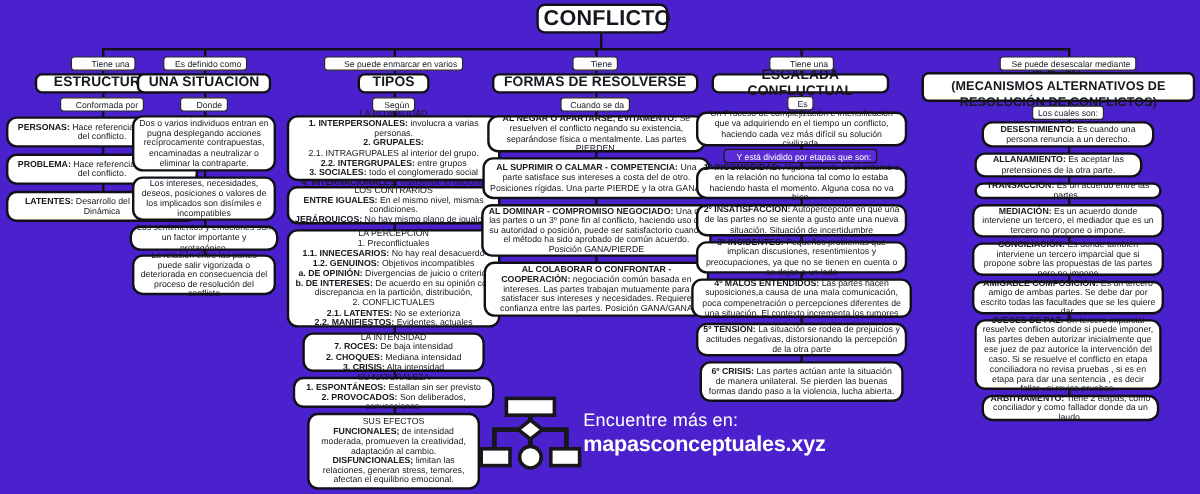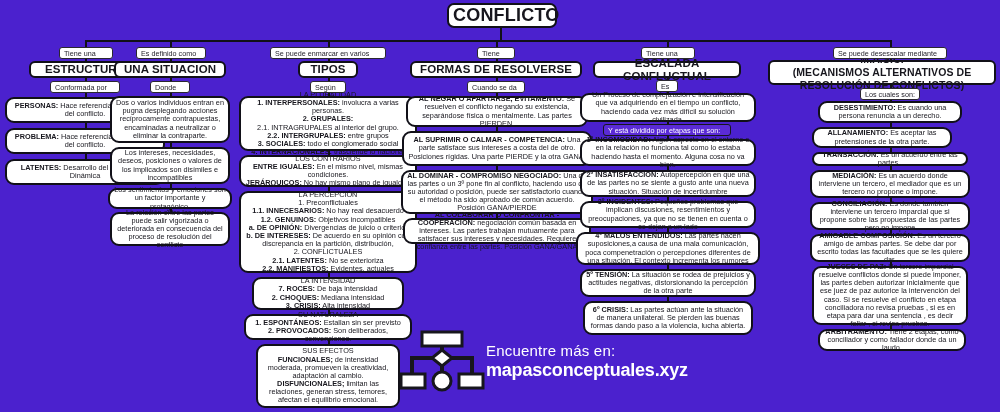--- a/index.html
+++ b/index.html
@@ -51,21 +51,21 @@
     letter-spacing: .1px;
   }
   .head-node.two-line { font-size: 10.5px; line-height: 1.25; }
   .link-label {
     position: absolute;
     background: #ffffff;
     border: 1px solid #2a2730;
     border-radius: 3px;
     font-size: 7.2px;
     color: #24222b;
-    text-align: left;
+    text-align: right;
     padding: 1.5px 4px;
     box-sizing: border-box;
     white-space: nowrap;
     z-index: 6;
     line-height: 1;
   }
   .link-label.on-dark {
     background: #5b2bd6;
     color: #ffffff;
     border-color: #17161d;
@@ -216,21 +216,21 @@
   </div>
   <div class="ln v" style="left:496px;top:125px;height:9px;"></div>
   <div class="node leaf" style="left:402px;top:131px;width:190px;height:35px;">
     <span class="inner"><b>AL SUPRIMIR  O CALMAR - COMPETENCIA:</b> Una parte satisface sus intereses a  costa del de otro. Posiciones rígidas. Una parte PIERDE y la otra GANA.</span>
   </div>
   <div class="ln v" style="left:496px;top:164px;height:9px;"></div>
   <div class="node leaf" style="left:401px;top:170px;width:192px;height:44px;">
     <span class="inner"><b>AL DOMINAR - COMPROMISO NEGOCIADO:</b> Una de las partes o un 3º pone fin al conflicto, haciendo uso de su autoridad o posición, puede ser satisfactorio cuando el método ha sido aprobado de común acuerdo. Posición GANA/PIERDE</span>
   </div>
   <div class="ln v" style="left:496px;top:212px;height:9px;"></div>
-  <div class="node leaf" style="left:403px;top:218px;width:188px;height:26px;">
+  <div class="node leaf" style="left:403px;top:218px;width:188px;height:46px;">
     <span class="inner"><b>AL COLABORAR O CONFRONTAR - COOPERACIÓN:</b> negociación común basada en intereses. Las partes trabajan mutuamente para satisfacer sus intereses y necesidades. Requiere confianza entre las partes. Posición GANA/GANA</span>
   </div>
 
   <div class="ln v" style="left:667px;top:40px;height:12px;"></div>
   <div class="link-label" style="left:641px;top:47px;width:54px;">Tiene una</div>
   <div class="ln v" style="left:667px;top:56px;height:6px;"></div>
   <div class="node head-node" style="left:593px;top:61px;width:148px;height:17px;">
     <span class="inner">ESCALADA CONFLUCTUAL</span>
   </div>
   <div class="ln v" style="left:667px;top:78px;height:18px;"></div>

